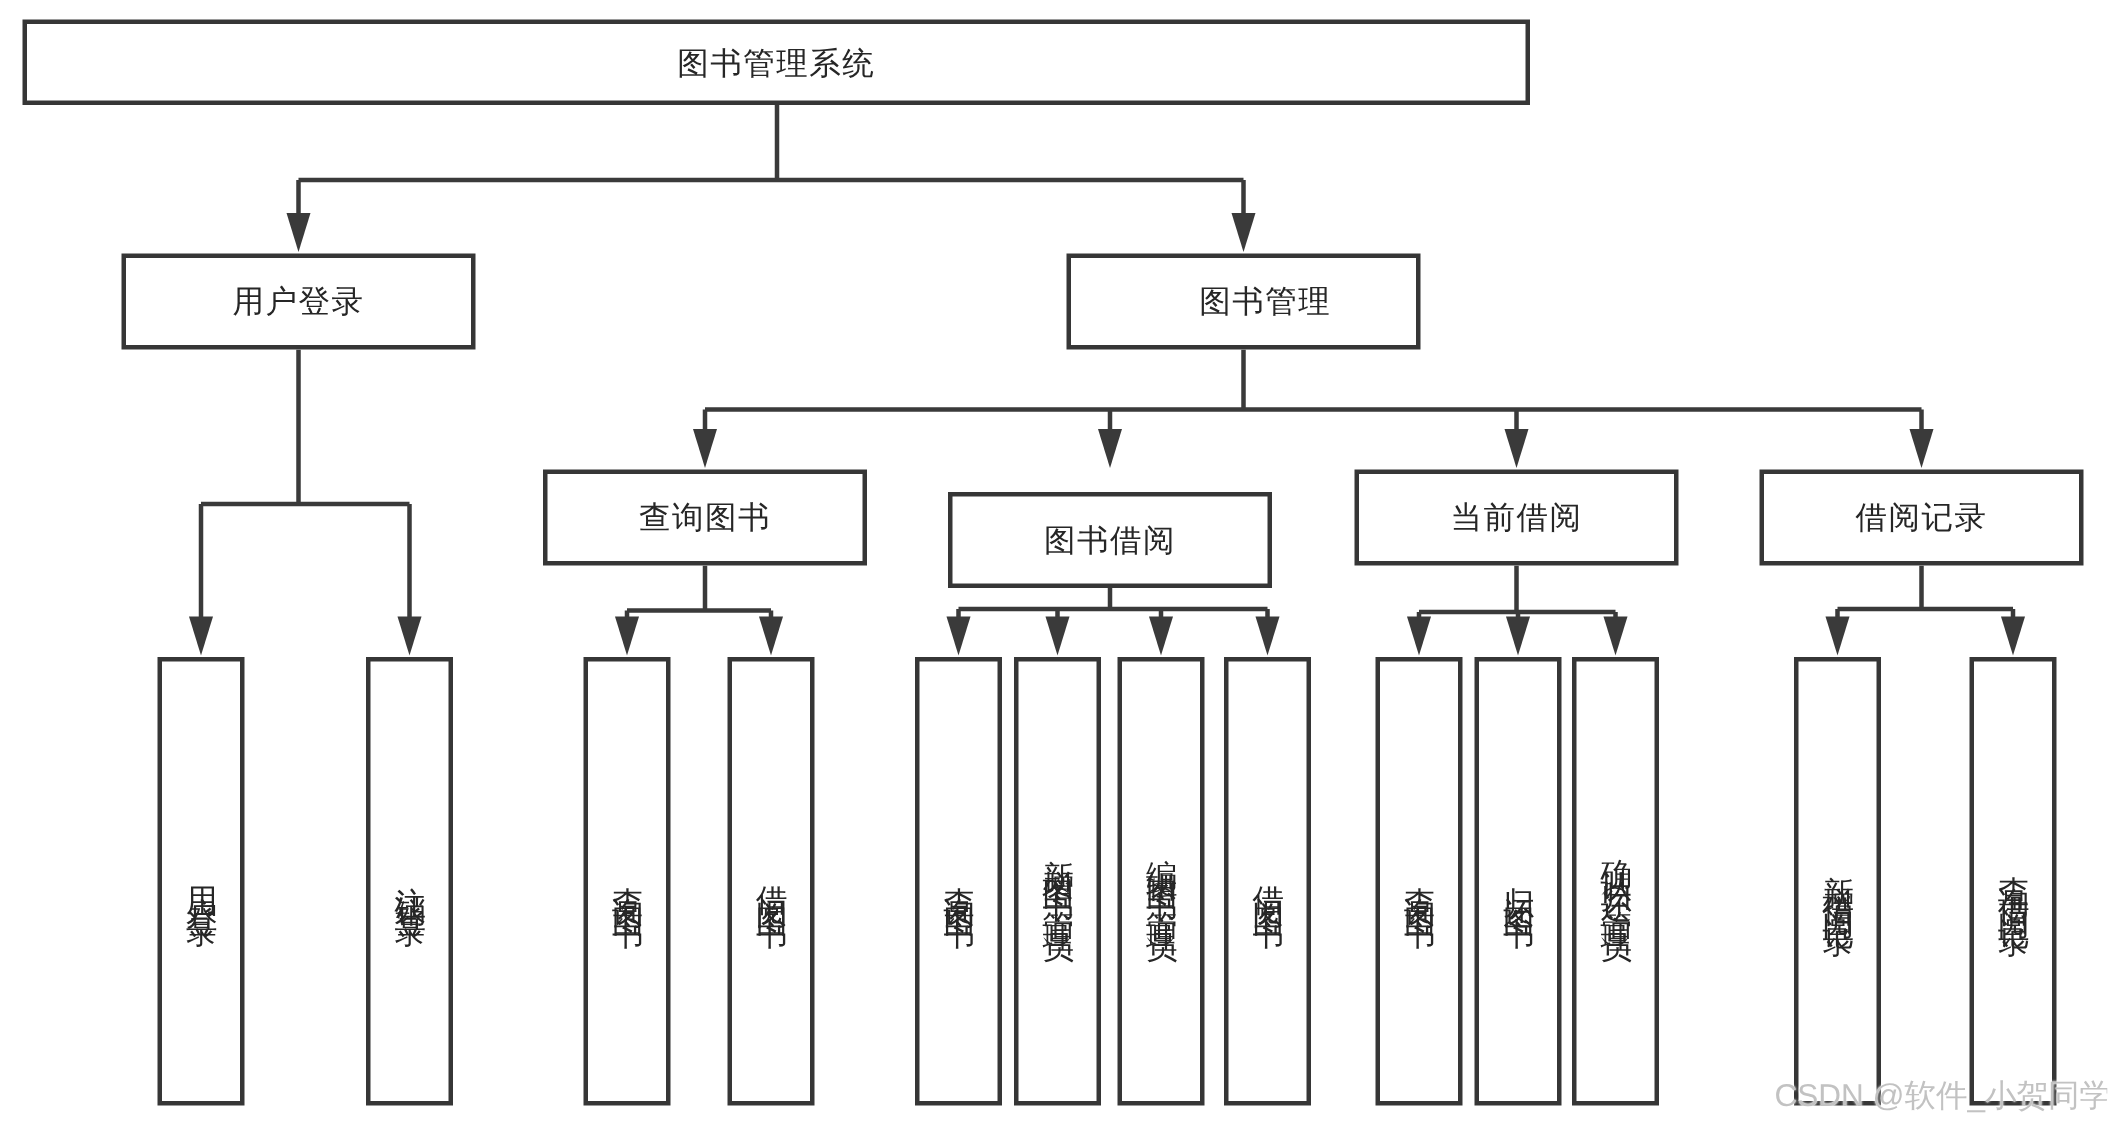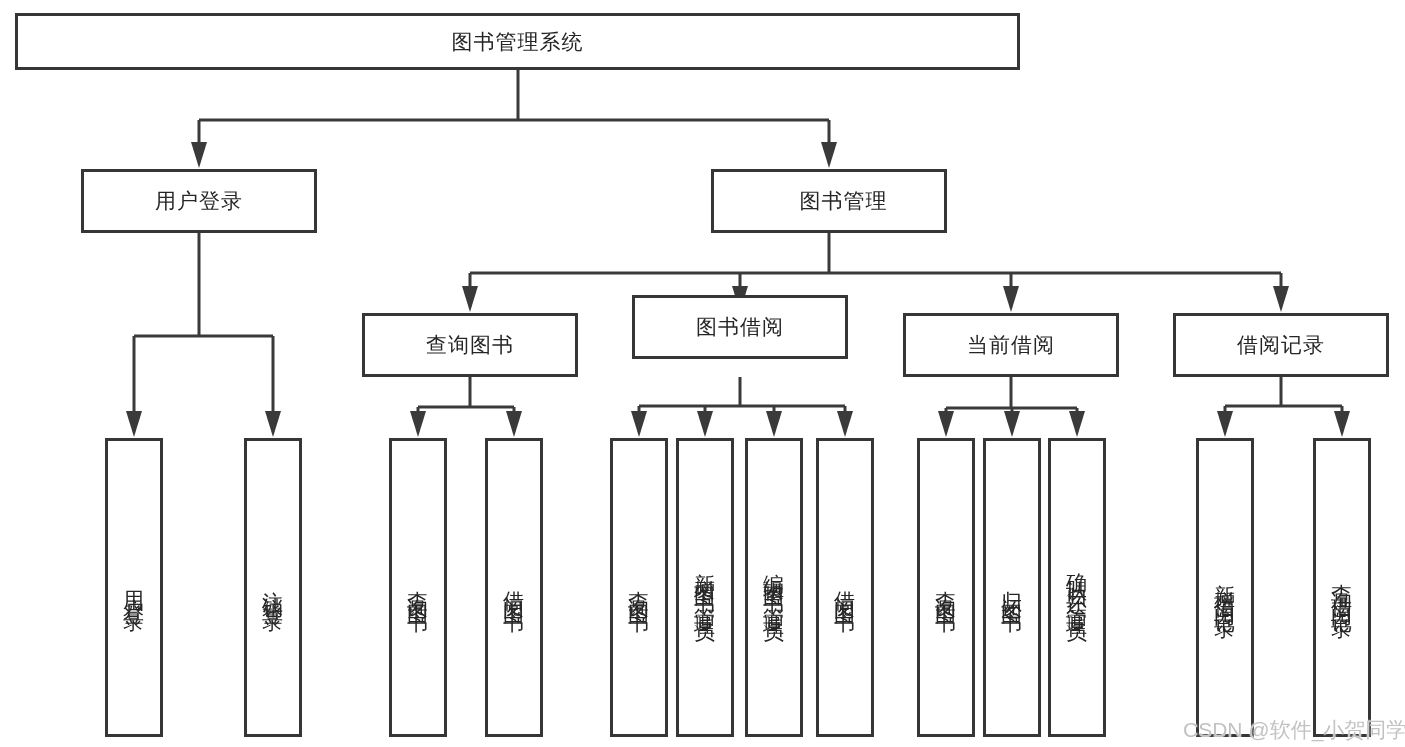--- a/index.html
+++ b/index.html
@@ -95,21 +95,21 @@
       <polygon points="1334,411 1350,411 1342,437"></polygon>
     </g>
   </svg>
 
   <div class="node" style="left:15px; top:13px; width:1005px; height:57px;">图书管理系统</div>
 
   <div class="node" style="left:81px; top:169px; width:236px; height:64px;">用户登录</div>
   <div class="node" style="left:711px; top:169px; width:236px; height:64px;padding-left:29px;">图书管理</div>
 
   <div class="node" style="left:362px; top:313px; width:216px; height:64px;">查询图书</div>
-  <div class="node" style="left:632px; top:295px; width:216px; height:64px;">图书借阅</div>
+  <div class="node" style="left:632px; top:328px; width:216px; height:64px;">图书借阅</div>
   <div class="node" style="left:903px; top:313px; width:216px; height:64px;">当前借阅</div>
   <div class="node" style="left:1173px; top:313px; width:216px; height:64px;">借阅记录</div>
 
   <div class="leaf" style="left:105px;">
     <span>用户登录</span>
   </div>
   <div class="leaf" style="left:244px;">
     <span>注销登录</span>
   </div>
 

